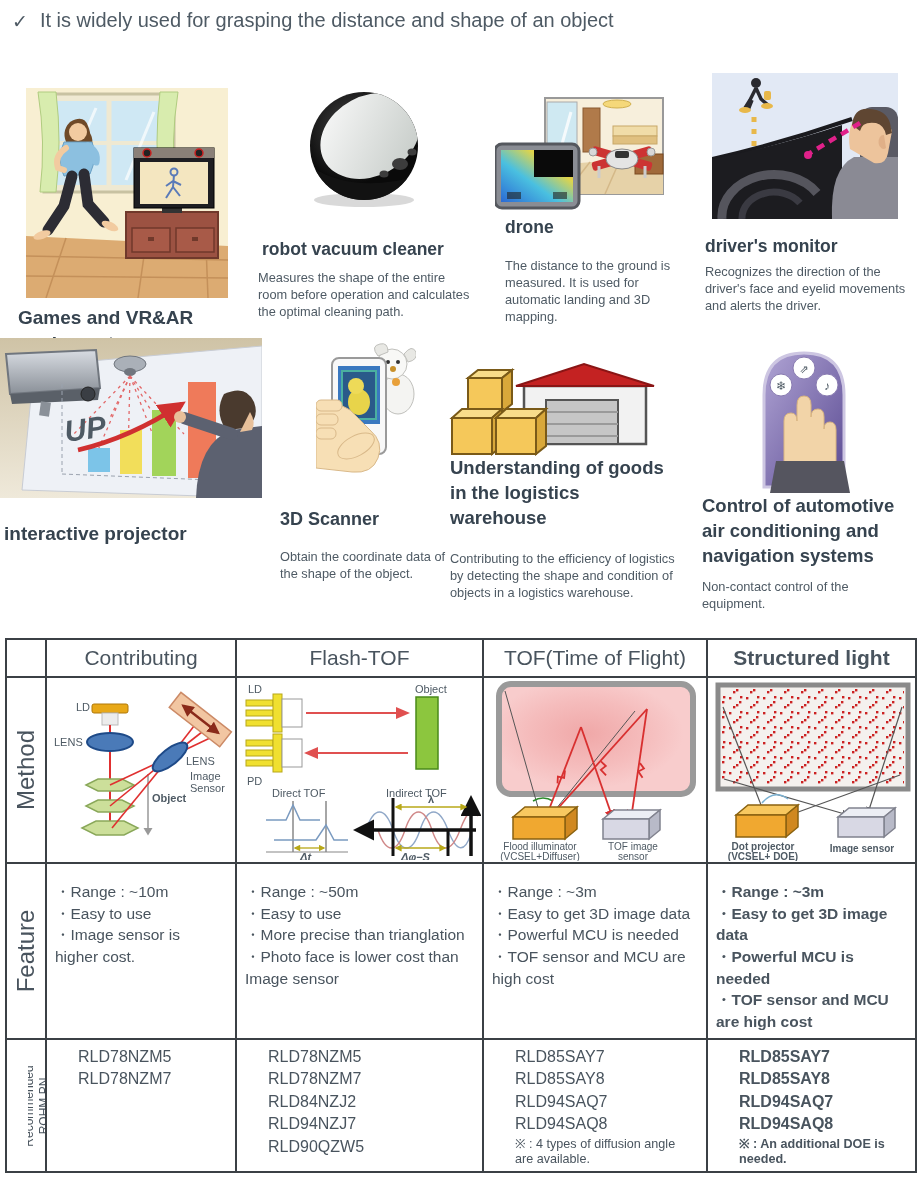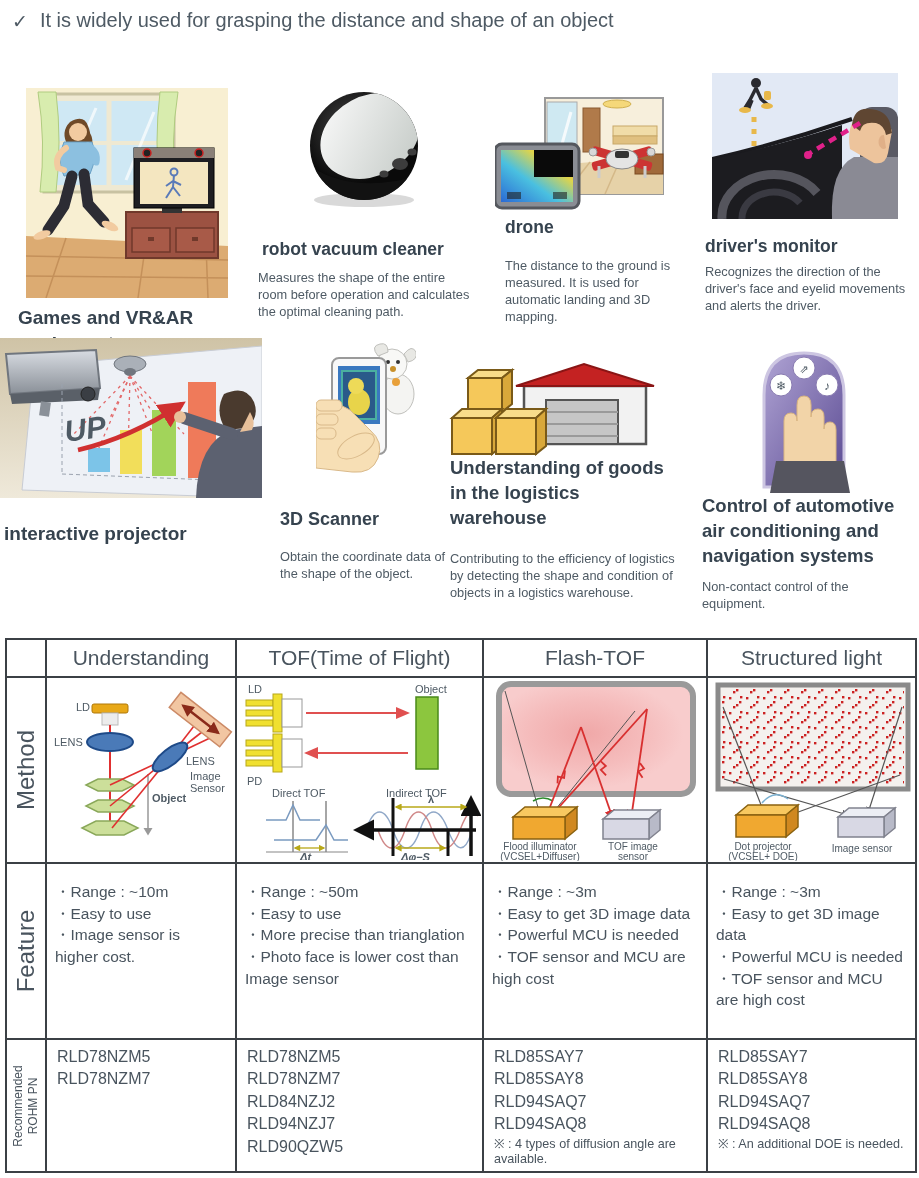--- a/index.html
+++ b/index.html
@@ -23,21 +23,21 @@
   .t19{font-size:19px;} .t18{font-size:18px;} .t175{font-size:17.5px;}
   .app-desc{font-size:12.8px;line-height:1.32;color:var(--body-text);}
 
   
   .cmp{position:absolute;left:5px;top:638px;width:912px;height:535px;
        display:grid;grid-template-columns:40px 190px 247px 224px 207px;
        grid-template-rows:38px 186px 176px 131px;
        border:2px solid var(--table-border);background:#fff;}
   .cell{border-right:2px solid var(--table-border);border-bottom:2px solid var(--table-border);
         overflow:hidden;position:relative;}
-  .cell.lastcol{border-right:none;} .cell.lastrow{border-bottom:none;}
+  .cell.lastcol{border-right:none;font-weight:bold;} .cell.lastrow{border-bottom:none;margin-left:21px;}
   .colhead{display:flex;align-items:center;justify-content:center;
            font-size:21px;color:var(--table-text);}
   .rowlabel{display:flex;align-items:center;justify-content:center;}
   .rowlabel span{transform:rotate(-90deg);white-space:nowrap;font-size:24px;color:var(--table-text);}
   .rowlabel.small span{white-space:normal;width:118px;text-align:center;
                        font-size:12px;line-height:1.25;}
   .feat{padding:17px 8px;font-size:15.5px;line-height:1.4;color:var(--table-text);}
   .parts{padding:6px 10px;font-size:16px;line-height:1.4;color:var(--table-text);}
   .pnote{font-size:12.6px;line-height:1.25;color:var(--table-text);margin-top:1px;}
   .method{display:flex;align-items:center;justify-content:center;}
@@ -328,23 +328,23 @@
       <path d="M34,118 L34,76 q0,-8 7,-8 q6,0 6,8 L47,60 q0,-9 7,-9 q7,0 7,9 L61,72 q0,-8 7,-8 q6,0 6,8 L74,84 q0,-7 6,-7 q6,0 6,8 L86,118 Z" fill="#f2d4a8" stroke="#d8b480"></path>
       <polygon points="26,116 94,116 100,148 20,148" fill="#55555f"></polygon>
     </g>
   </svg>
   <div class="abs app-title" style="left:702px;top:494px;width:218px;font-size:18.5px">Control of automotive air conditioning and navigation systems</div>
   <div class="abs app-desc" style="left:702px;top:579px;width:208px">Non-contact control of the equipment.</div>
 
   <div class="cmp">
 
     <div class="cell colhead"></div>
-    <div class="cell colhead">Understanding</div>
+    <div class="cell colhead">Contributing</div>
+    <div class="cell colhead">Flash-TOF</div>
     <div class="cell colhead">TOF(Time of Flight)</div>
-    <div class="cell colhead">Flash-TOF</div>
     <div class="cell colhead lastcol">Structured light</div>
 
     <div class="cell rowlabel">
       <span>Method</span>
       </div>
 
     <div class="cell method">
       <svg width="186" height="180" viewBox="0 0 186 180">
         <defs>
           <marker id="gArr" markerWidth="8" markerHeight="8" refX="4" refY="3" orient="auto">

